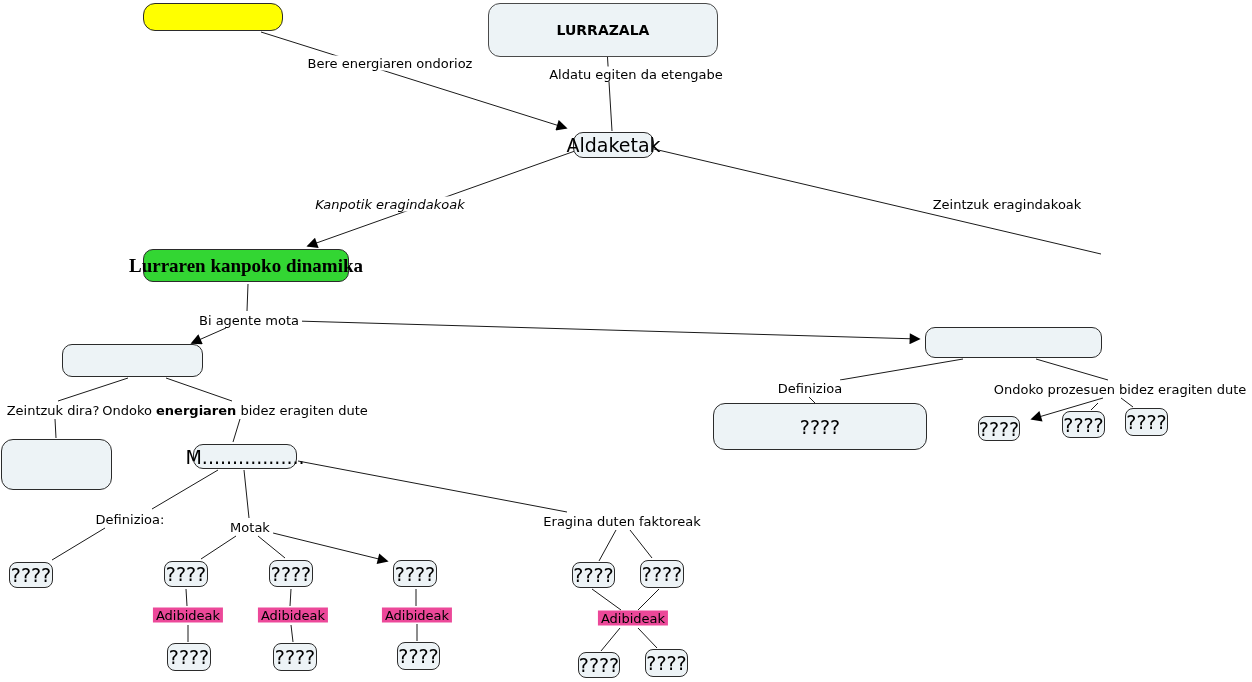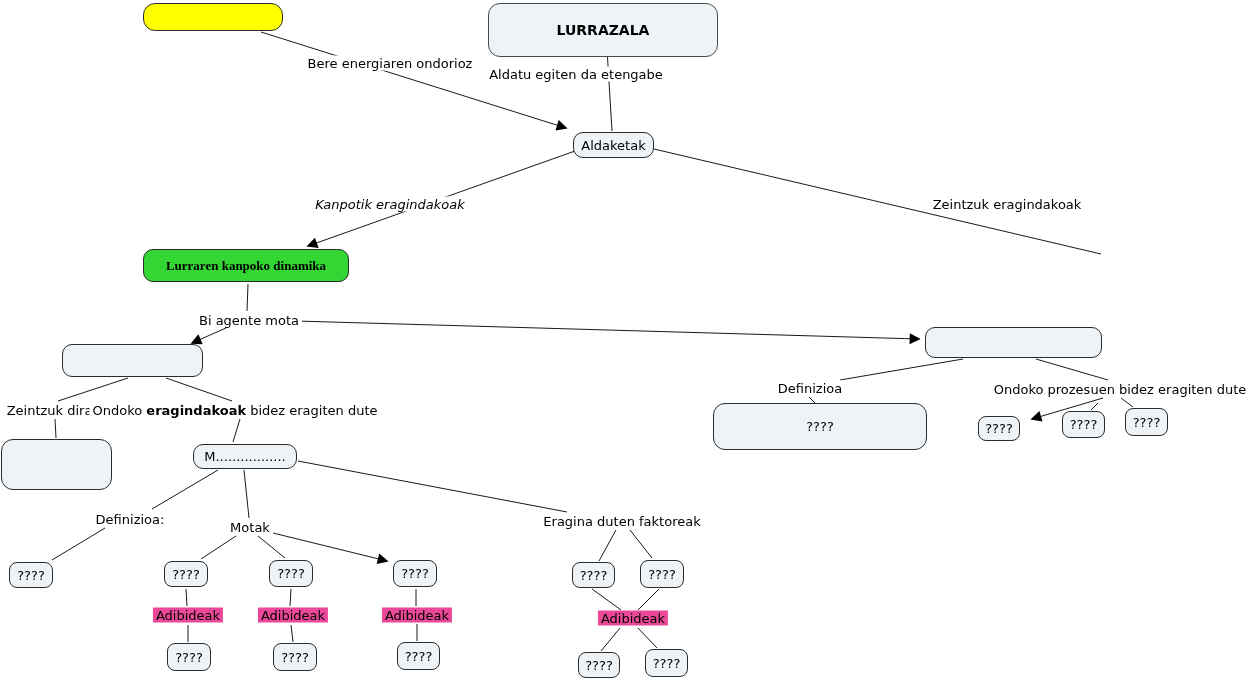--- a/index.html
+++ b/index.html
@@ -11,21 +11,21 @@
     overflow:hidden;
   }
   svg.wires{position:absolute;left:0;top:0;z-index:1;}
   .node{
     position:absolute;z-index:2;
     box-sizing:border-box;
     display:flex;align-items:center;justify-content:center;
     border:1px solid #2b2b2b;
     border-radius:10px;
     background:#edf3f6;
-    font-size:13px;color:#000;
+    font-size:19px;color:#000;
     white-space:nowrap;
   }
   .node.big{border-radius:12px;}
   .node.small{border-radius:8px;}
   .node.bold{font-weight:bold;}
   .node.yellow{background:#ffff00;}
   .node.green{background:#33d633;font-family:Liberation Serif, serif;}
   .node.orange{background:#fbc98c;}
   .lbl{
     position:absolute;z-index:3;
@@ -119,27 +119,27 @@
   <div class="node small" style="left:572px;top:562px;width:43px;height:26px;">????</div>
   <div class="node small" style="left:640px;top:560px;width:44px;height:28px;">????</div>
   <div class="node small" style="left:578px;top:652px;width:42px;height:26px;">????</div>
   <div class="node small" style="left:645px;top:649px;width:43px;height:28px;">????</div>
 
   <div class="node small" style="left:978px;top:416px;width:42px;height:25px;">????</div>
   <div class="node small" style="left:1062px;top:411px;width:43px;height:27px;">????</div>
   <div class="node small" style="left:1125px;top:408px;width:43px;height:28px;">????</div>
 
   <div class="lbl" style="left:390px;top:63px;">Bere energiaren ondorioz</div>
-  <div class="lbl" style="left:576px;top:74px;">Aldatu egiten da etengabe</div>
+  <div class="lbl" style="left:636px;top:74px;">Aldatu egiten da etengabe</div>
   <div class="lbl" style="left:390px;top:204px;font-style:italic;">Kanpotik eragindakoak</div>
   <div class="lbl" style="left:1007px;top:204px;">Zeintzuk eragindakoak</div>
   <div class="lbl" style="left:249px;top:320px;">Bi agente mota</div>
   <div class="lbl" style="left:53px;top:410px;">Zeintzuk dira?</div>
 
-  <div class="lbl" style="left:235px;top:410px;"><span>Ondoko </span><b>eragindakoak</b><span> bidez eragiten dute</span></div>
+  <div class="lbl" style="left:235px;top:410px;"><span>Ondoko </span><b>energiaren</b><span> bidez eragiten dute</span></div>
 
   <div class="lbl" style="left:130px;top:519px;">Definizioa:</div>
   <div class="lbl" style="left:250px;top:527px;">Motak</div>
   <div class="lbl" style="left:622px;top:521px;">Eragina duten faktoreak</div>
 
   <div class="lbl tint" style="left:188px;top:615px;">Adibideak</div>
   <div class="lbl tint" style="left:293px;top:615px;">Adibideak</div>
   <div class="lbl tint" style="left:417px;top:615px;">Adibideak</div>
   <div class="lbl tint" style="left:633px;top:618px;">Adibideak</div>
 

